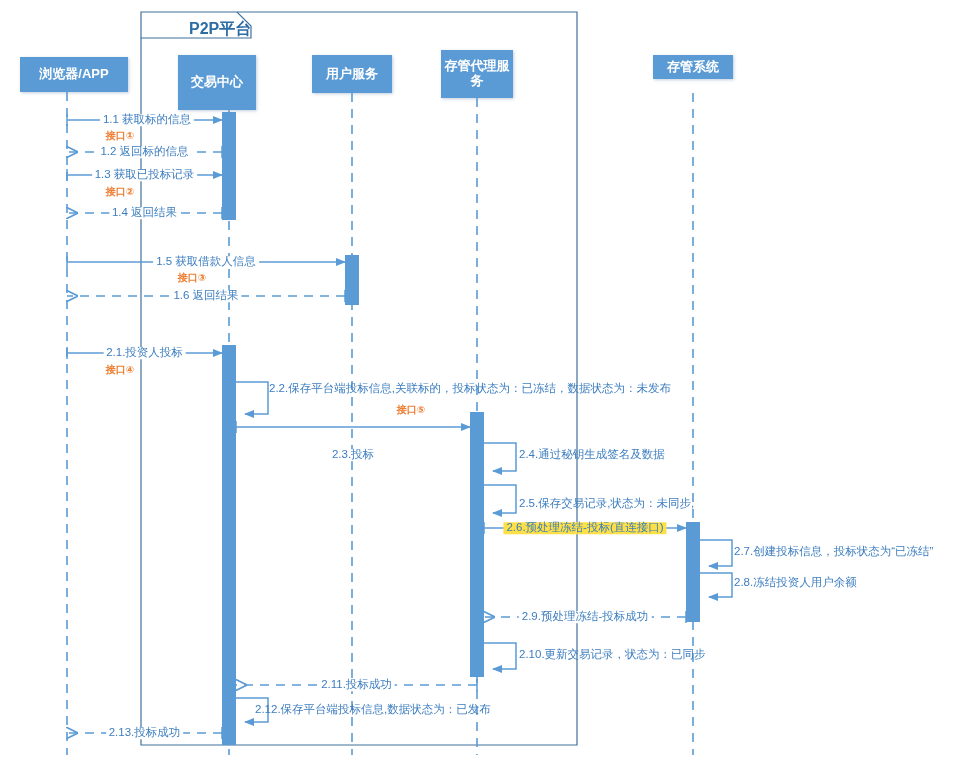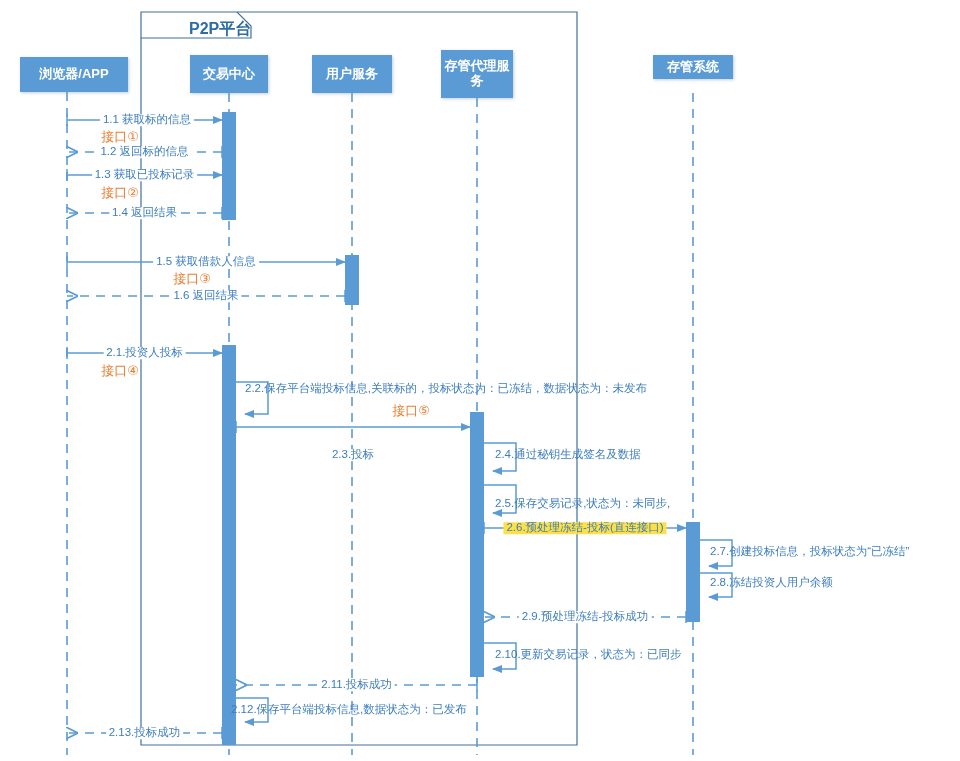--- a/index.html
+++ b/index.html
@@ -40,25 +40,25 @@
     padding: 2px 3px;
   }
   .msg-label {
     position: absolute;
     font-size: 11.5px;
     color: #3C7DBF;
     white-space: nowrap;
     line-height: 1;
   }
   .msg-label.center { transform: translate(-50%, -50%); }
-  .msg-label.right  { transform: translate(0, -50%); }
+  .msg-label.right  { transform: translate(0, -50%); margin-left: 24px; }
   .iface-label {
     position: absolute;
-    font-size: 13px;
-    font-weight: normal;
+    font-size: 10px;
+    font-weight: bold;
     color: #ED7D31;
     white-space: nowrap;
     transform: translate(-50%, -50%);
     line-height: 1;
   }
   .frame-title {
     position: absolute;
     font-size: 16px;
     font-weight: bold;
     color: #2E6DA4;
@@ -136,21 +136,21 @@
         <line x1="477" x2="236" y1="685" y2="685" stroke="#5B9BD5" stroke-width="1.5" stroke-dasharray="9 7" marker-end="url(#arrowOpen)"></line>
         <line x1="477" x2="477" y1="679" y2="691" stroke="#5B9BD5" stroke-width="1.5"></line>
         <path d="M236,698 L268,698 L268,722 L245,722" fill="none" stroke="#5B9BD5" stroke-width="1.5" marker-end="url(#arrowFilledL)"></path>
         <line x1="222" x2="67" y1="733" y2="733" stroke="#5B9BD5" stroke-width="1.5" stroke-dasharray="9 7" marker-end="url(#arrowOpen)"></line>
         <line x1="222" x2="222" y1="727" y2="739" stroke="#5B9BD5" stroke-width="1.5"></line>
       </g>
   </svg>
 
   <div id="boxes-layer">
       <div class="lifeline-box" style="left: 20px; top: 57px; width: 108px; height: 35px;">浏览器/APP</div>
-      <div class="lifeline-box" style="left: 190px; top: 55px; width: 78px; height: 38px;">交易中心</div>
+      <div class="lifeline-box" style="left: 178px; top: 55px; width: 78px; height: 55px;">交易中心</div>
       <div class="lifeline-box" style="left: 312px; top: 55px; width: 80px; height: 38px;">用户服务</div>
       <div class="lifeline-box" style="left: 441px; top: 50px; width: 72px; height: 48px;">存管代理服务</div>
       <div class="lifeline-box" style="left: 653px; top: 55px; width: 80px; height: 24px;">存管系统</div>
     </div>
   <div id="labels-layer">
       <div class="msg-label center" style="left: 147px; top: 120px; background: rgb(255, 255, 255); padding: 0px 3px;">1.1 获取标的信息</div>
       <div class="iface-label" style="left: 120px; top: 136px;">接口①</div>
       <div class="msg-label center" style="left: 144.5px; top: 152px; background: rgb(255, 255, 255); padding: 0px 3px;">1.2 返回标的信息</div>
       <div class="msg-label center" style="left: 144.5px; top: 175px; background: rgb(255, 255, 255); padding: 0px 3px;">1.3 获取已投标记录</div>
       <div class="iface-label" style="left: 120px; top: 192px;">接口②</div>

